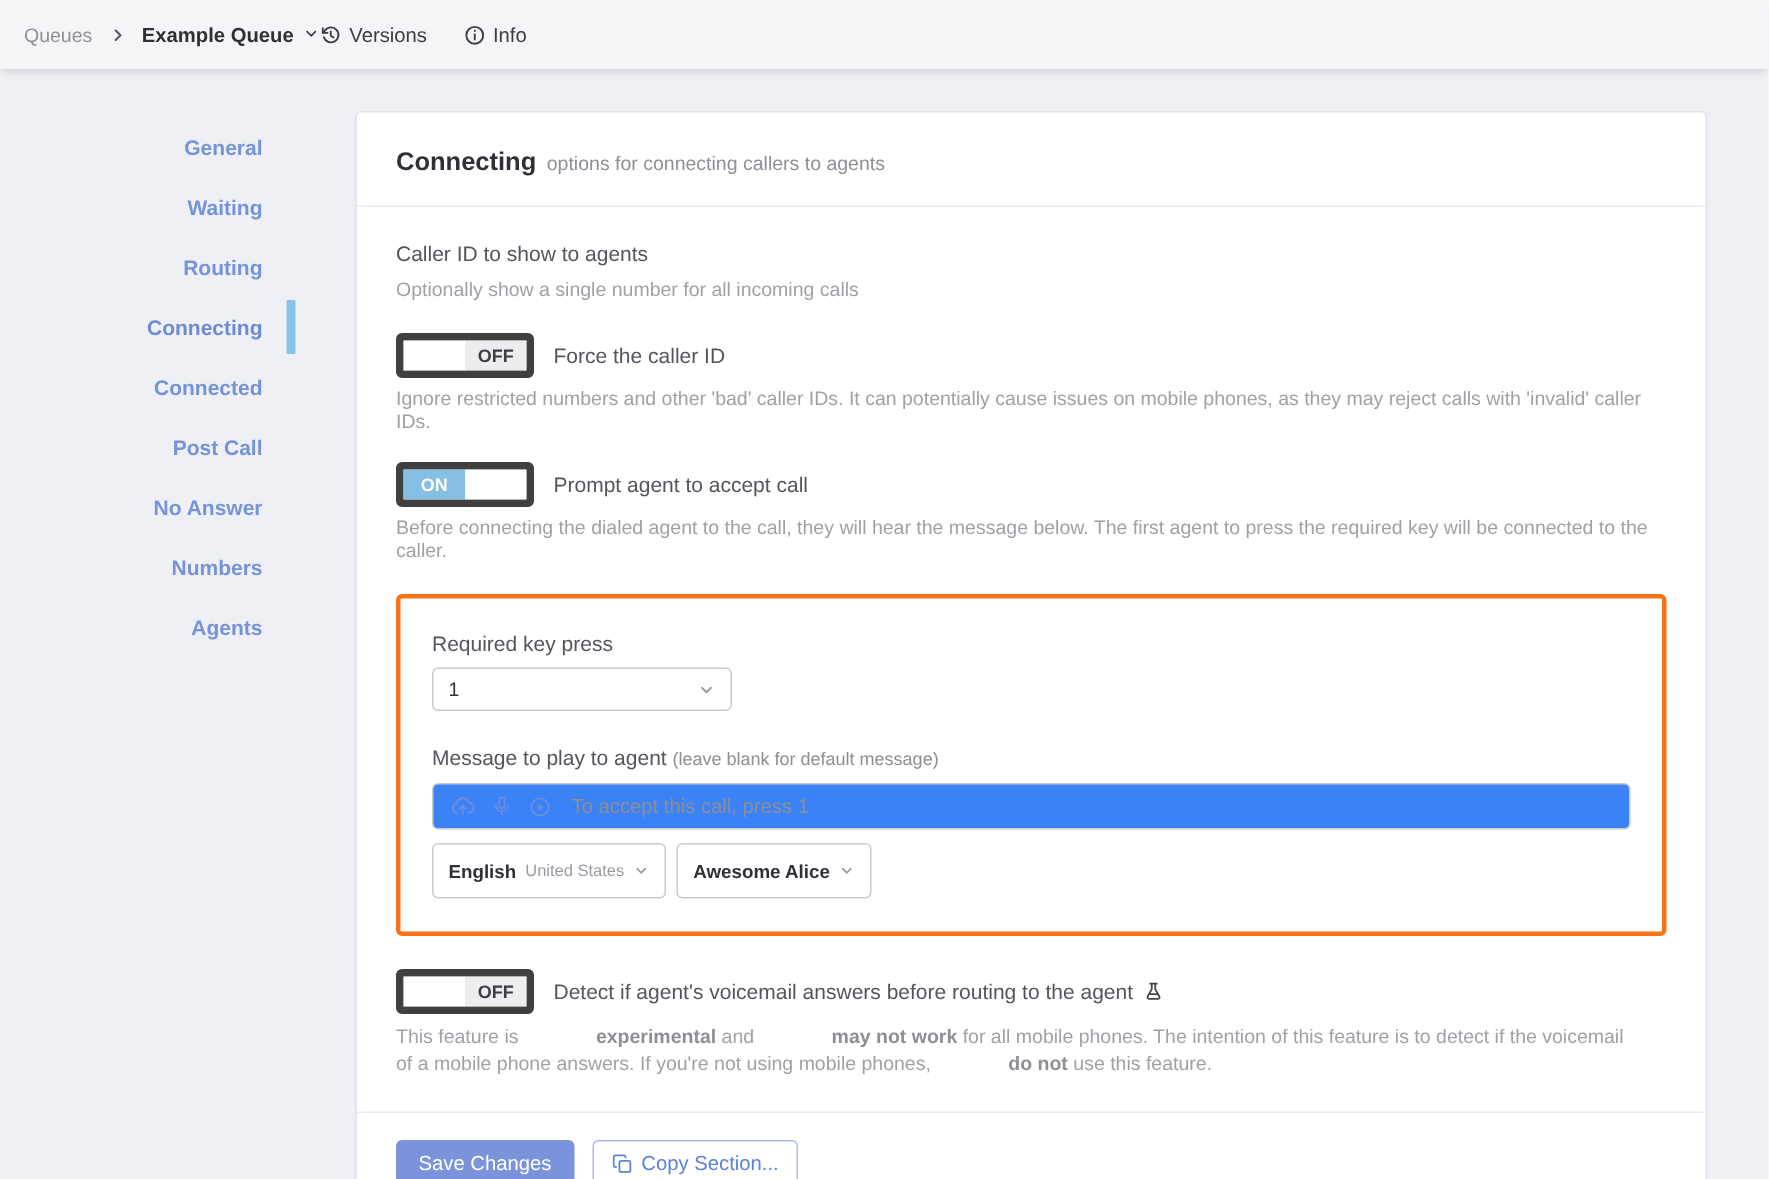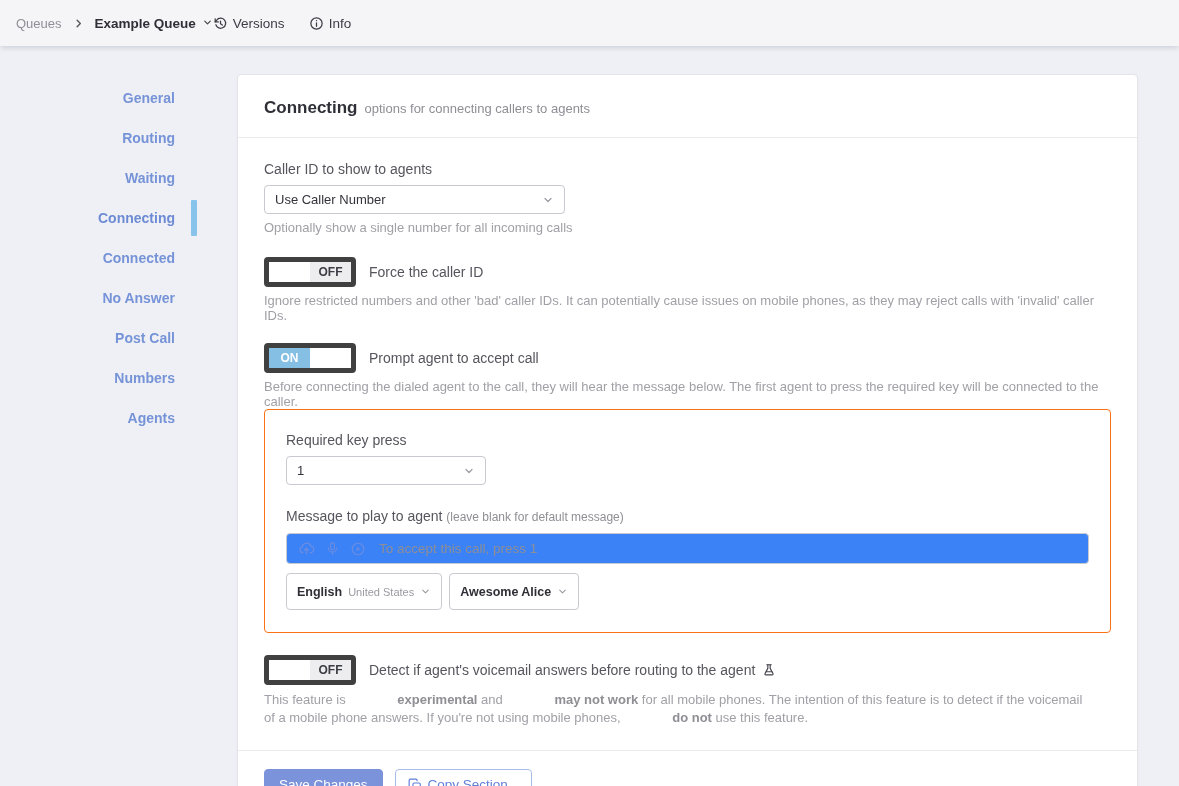--- a/index.html
+++ b/index.html
@@ -68,21 +68,21 @@
   }
   .toggle-half { flex: 1; display: flex; align-items: center; justify-content: center;
     font-size: 12px; font-weight: bold; }
   .toggle.off .toggle-knob { background: #fff; }
   .toggle.off .toggle-state { background: #ededf0; color: #3c3c44; }
   .toggle.on .toggle-state { background: #85bfe4; color: #fff; }
   .toggle.on .toggle-knob { background: #fff; }
   .toggle-label { font-size: 14px; color: #55555d; display: flex; align-items: center; gap: 7px; }
   .toggle-label svg { color: #44444c; }
 
-  .inner-box { border: 1px solid #f97316; border-radius: 4px; padding: 22px 21px; }
+  .inner-box { border: 3px solid #f97316; border-radius: 4px; padding: 22px 21px; margin-top: 22px; }
   .msg-label-row { margin-top: 23px; font-size: 14px; color: #55555d; }
   .msg-note { font-size: 12px; color: #8e8e95; }
   .msg-input {
     margin-top: 9px; height: 31px; border: 1px solid #c9c9d1; border-radius: 4px;
     display: flex; align-items: center; padding: 0 11px; gap: 10px; background: #3b82f6;
   }
   .msg-input .tool { color: #6c8ce0; display: flex; align-items: center; cursor: pointer; }
   .msg-text { border: none; outline: none; flex: 1; font-size: 13.5px; color: #33333b; background: transparent; padding-left: 3px; }
   .msg-text::placeholder { color: #8e8e95; opacity: 1; }
   .chips { display: flex; gap: 7px; margin-top: 9px; }
@@ -144,41 +144,41 @@
 </div>
 
 <div class="layout">
 
   <div class="sidebar">
     <div class="nav-item">
       <span>General</span>
         <span class="nav-bar"></span>
     </div>
     <div class="nav-item">
+      <span>Waiting</span>
+        <span class="nav-bar"></span>
+    </div>
+    <div class="nav-item">
       <span>Routing</span>
-        <span class="nav-bar"></span>
-    </div>
-    <div class="nav-item">
-      <span>Waiting</span>
         <span class="nav-bar"></span>
     </div>
     <div class="nav-item active">
       <span>Connecting</span>
         <span class="nav-bar"></span>
     </div>
     <div class="nav-item">
       <span>Connected</span>
         <span class="nav-bar"></span>
     </div>
     <div class="nav-item">
+      <span>Post Call</span>
+        <span class="nav-bar"></span>
+    </div>
+    <div class="nav-item">
       <span>No Answer</span>
-        <span class="nav-bar"></span>
-    </div>
-    <div class="nav-item">
-      <span>Post Call</span>
         <span class="nav-bar"></span>
     </div>
     <div class="nav-item">
       <span>Numbers</span>
         <span class="nav-bar"></span>
     </div>
     <div class="nav-item">
       <span>Agents</span>
         <span class="nav-bar"></span>
     </div>
@@ -187,28 +187,20 @@
   <div class="card">
 
     <div class="card-header">
       <span class="card-title">Connecting</span>
       <span class="card-subtitle">options for connecting callers to agents</span>
     </div>
 
     <div class="card-body">
 
       <div class="field-label">Caller ID to show to agents</div>
-      <div class="select w-300">
-        <span>Use Caller Number</span>
-        <span class="chev">
-          <svg viewBox="0 0 24 24" width="12" height="12" fill="none" stroke="currentColor" stroke-width="2.4" stroke-linecap="round" stroke-linejoin="round">
-              <polyline points="6 9 12 15 18 9"></polyline>
-            </svg>
-        </span>
-      </div>
       <div class="help">Optionally show a single number for all incoming calls</div>
 
       <div class="toggle-row">
         <div class="toggle off">
           <span class="toggle-half toggle-knob"></span>
           <span class="toggle-half toggle-state">OFF</span>
         </div>
         <span class="toggle-label">Force the caller ID</span>
       </div>
       <div class="help">Ignore restricted numbers and other 'bad' caller IDs. It can potentially cause issues on mobile phones, as they may reject calls with 'invalid' caller IDs.</div>

